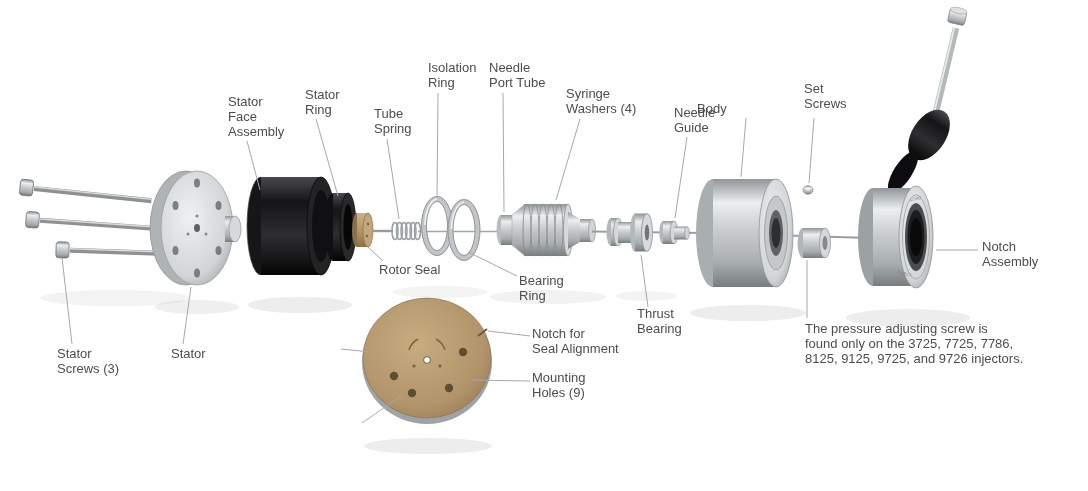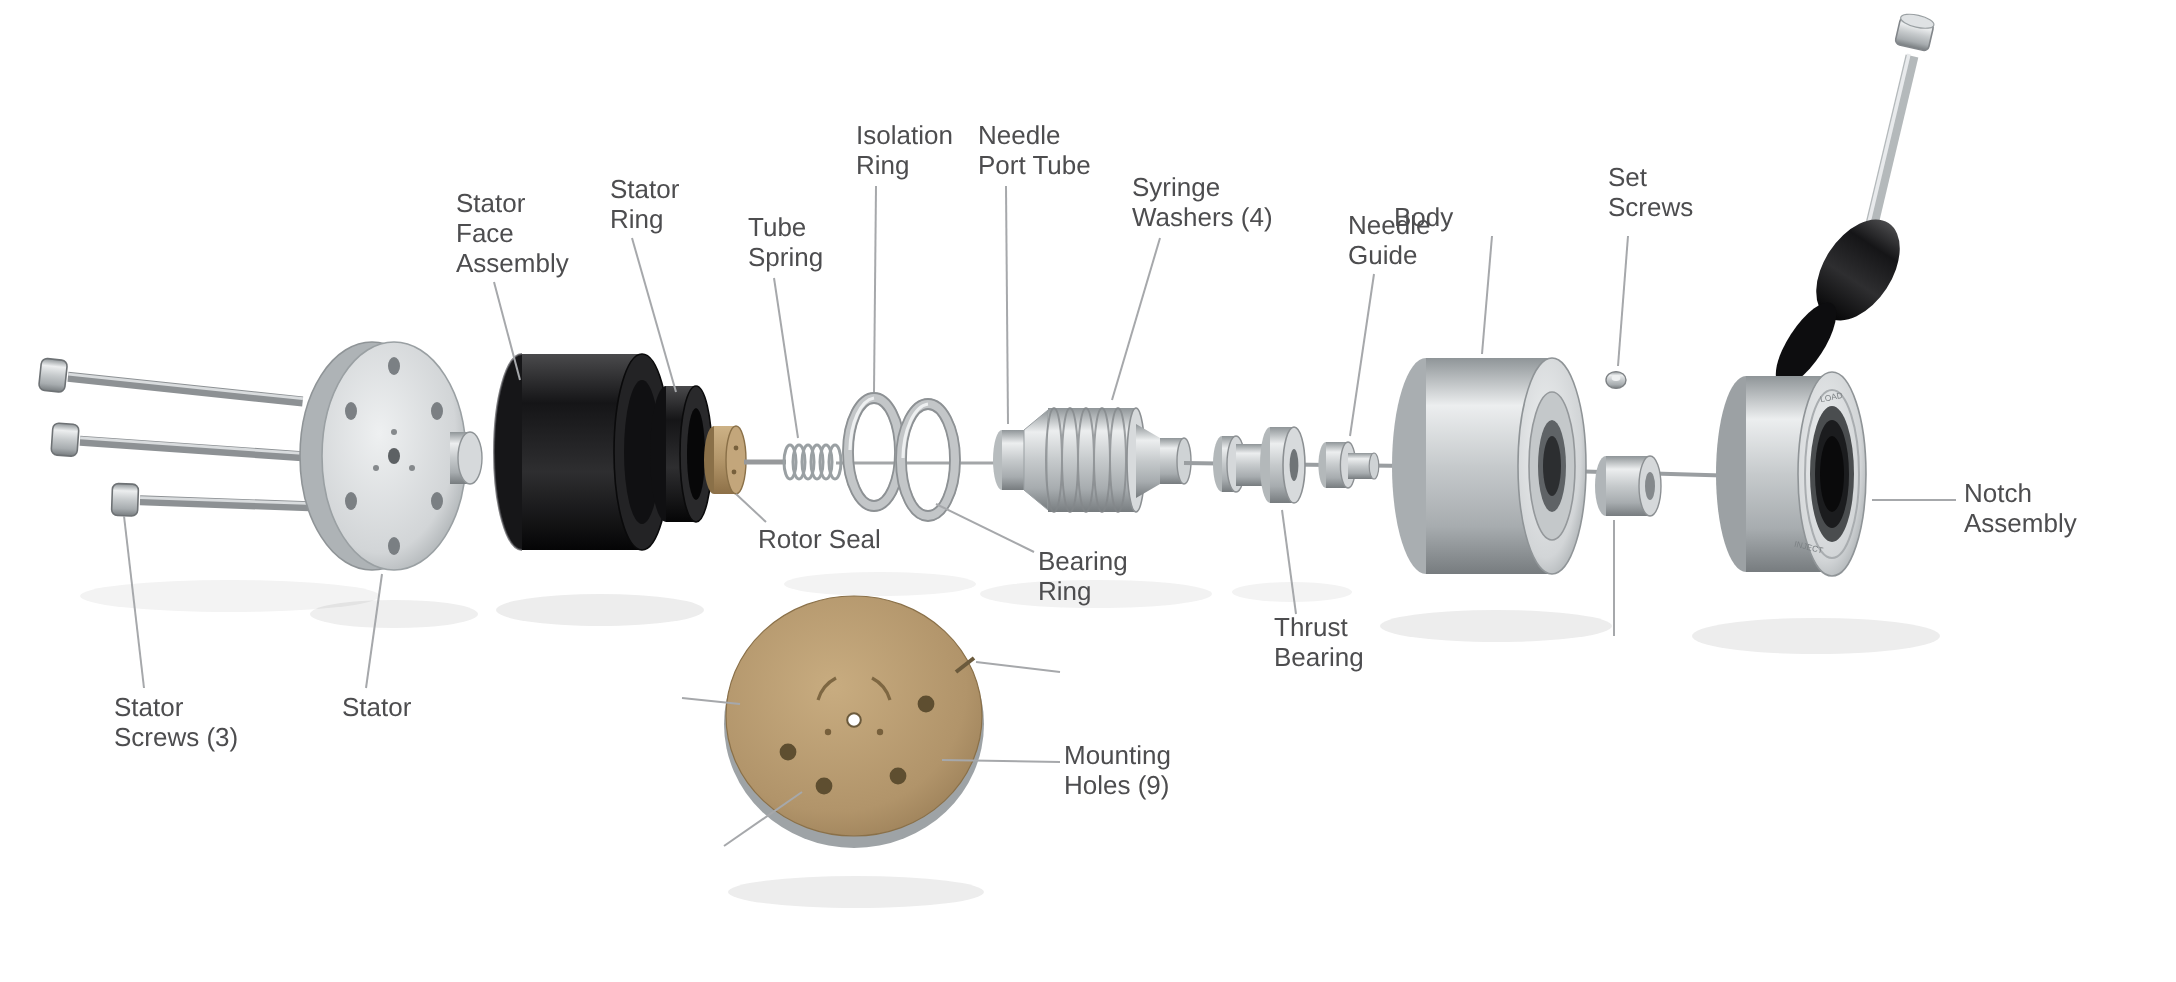--- a/index.html
+++ b/index.html
@@ -290,16 +290,21 @@
 <div class="label" style="left:982px;top:240px" data-name="label-handle-assembly">Notch
 Assembly</div>
 <div class="label" style="left:379px;top:263px" data-name="label-rotor-seal">Rotor Seal</div>
 <div class="label" style="left:519px;top:274px" data-name="label-bearing-ring">Bearing
 Ring</div>
 <div class="label" style="left:637px;top:307px" data-name="label-thrust-bearing">Thrust
 Bearing</div>
 <div class="label" style="left:57px;top:347px" data-name="label-stator-screws">Stator
 Screws (3)</div>
 <div class="label" style="left:171px;top:347px" data-name="label-stator">Stator</div>
+<div class="label" style="left:532px;top:327px" data-name="label-notch-seal-alignment">Notch for
+Seal Alignment</div>
 <div class="label" style="left:532px;top:371px" data-name="label-mounting-holes">Mounting
 Holes (9)</div>
+<div class="label" style="left:805px;top:322px" data-name="label-pressure-screw-note">The pressure adjusting screw is
+found only on the 3725, 7725, 7786,
+8125, 9125, 9725, and 9726 injectors.</div>
 
 </div>
 
 </body></html>

